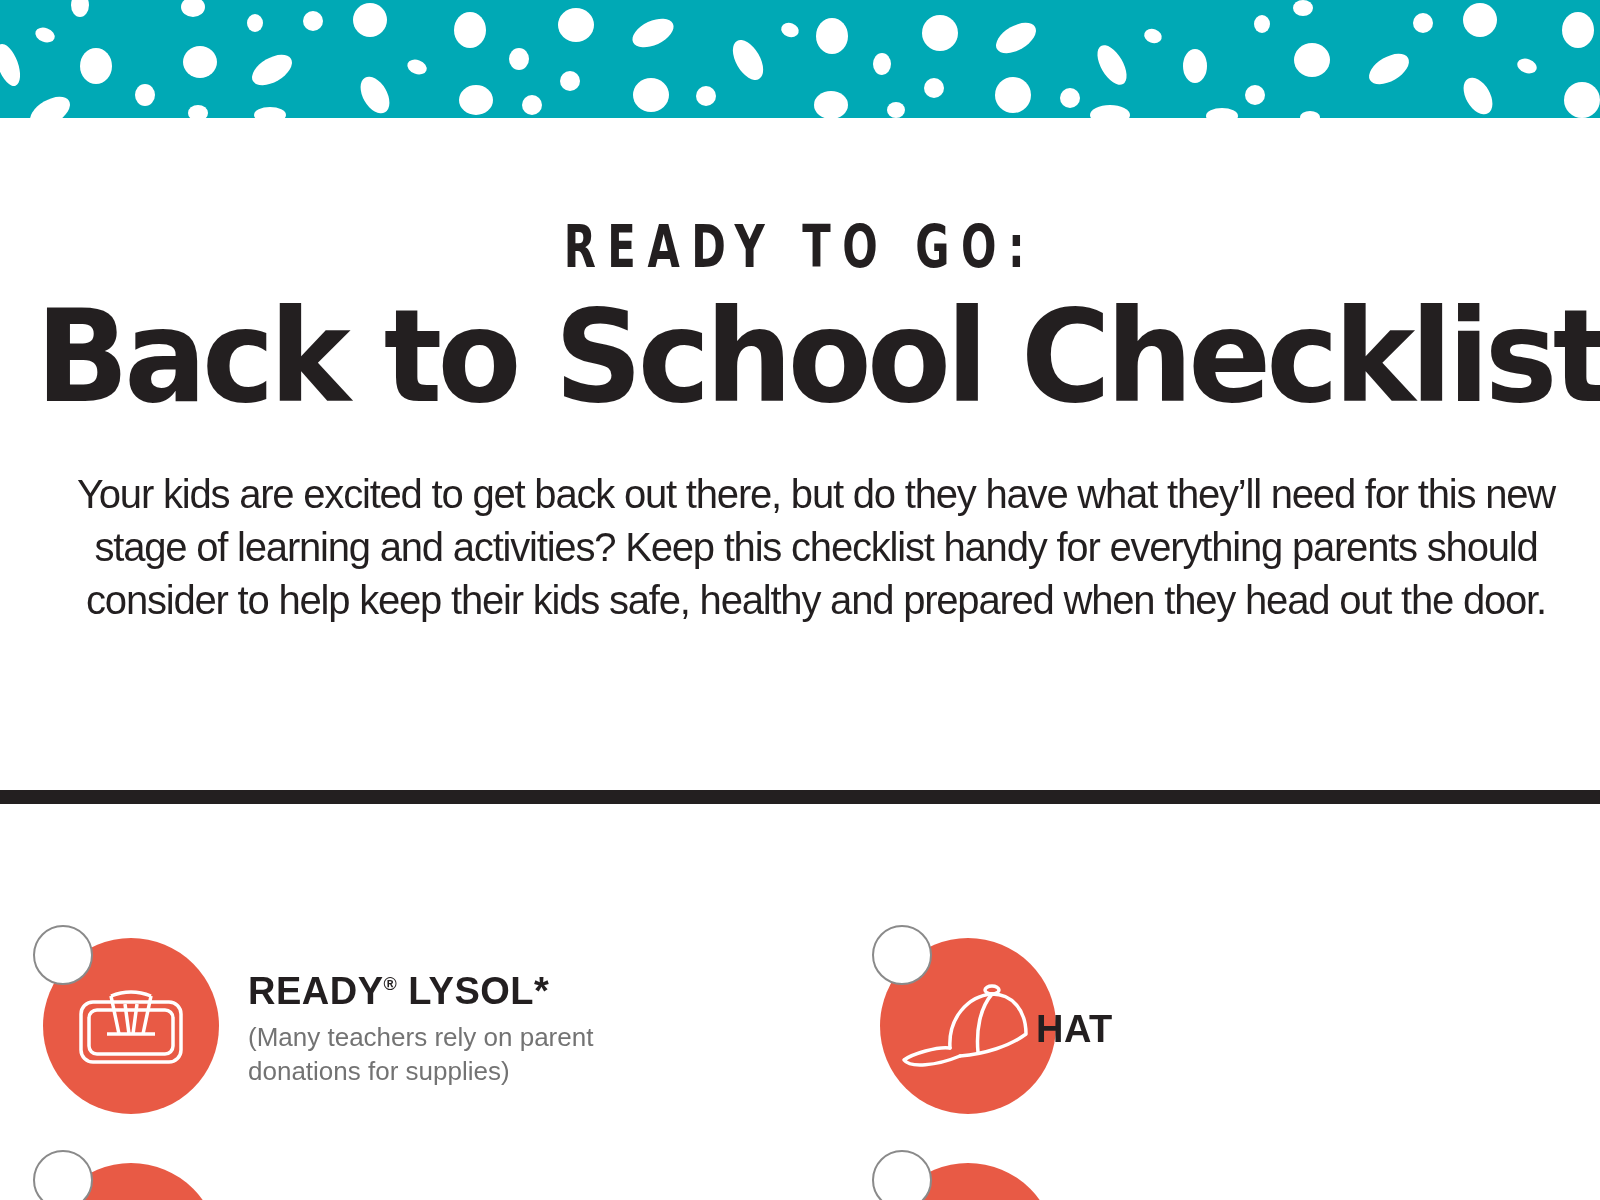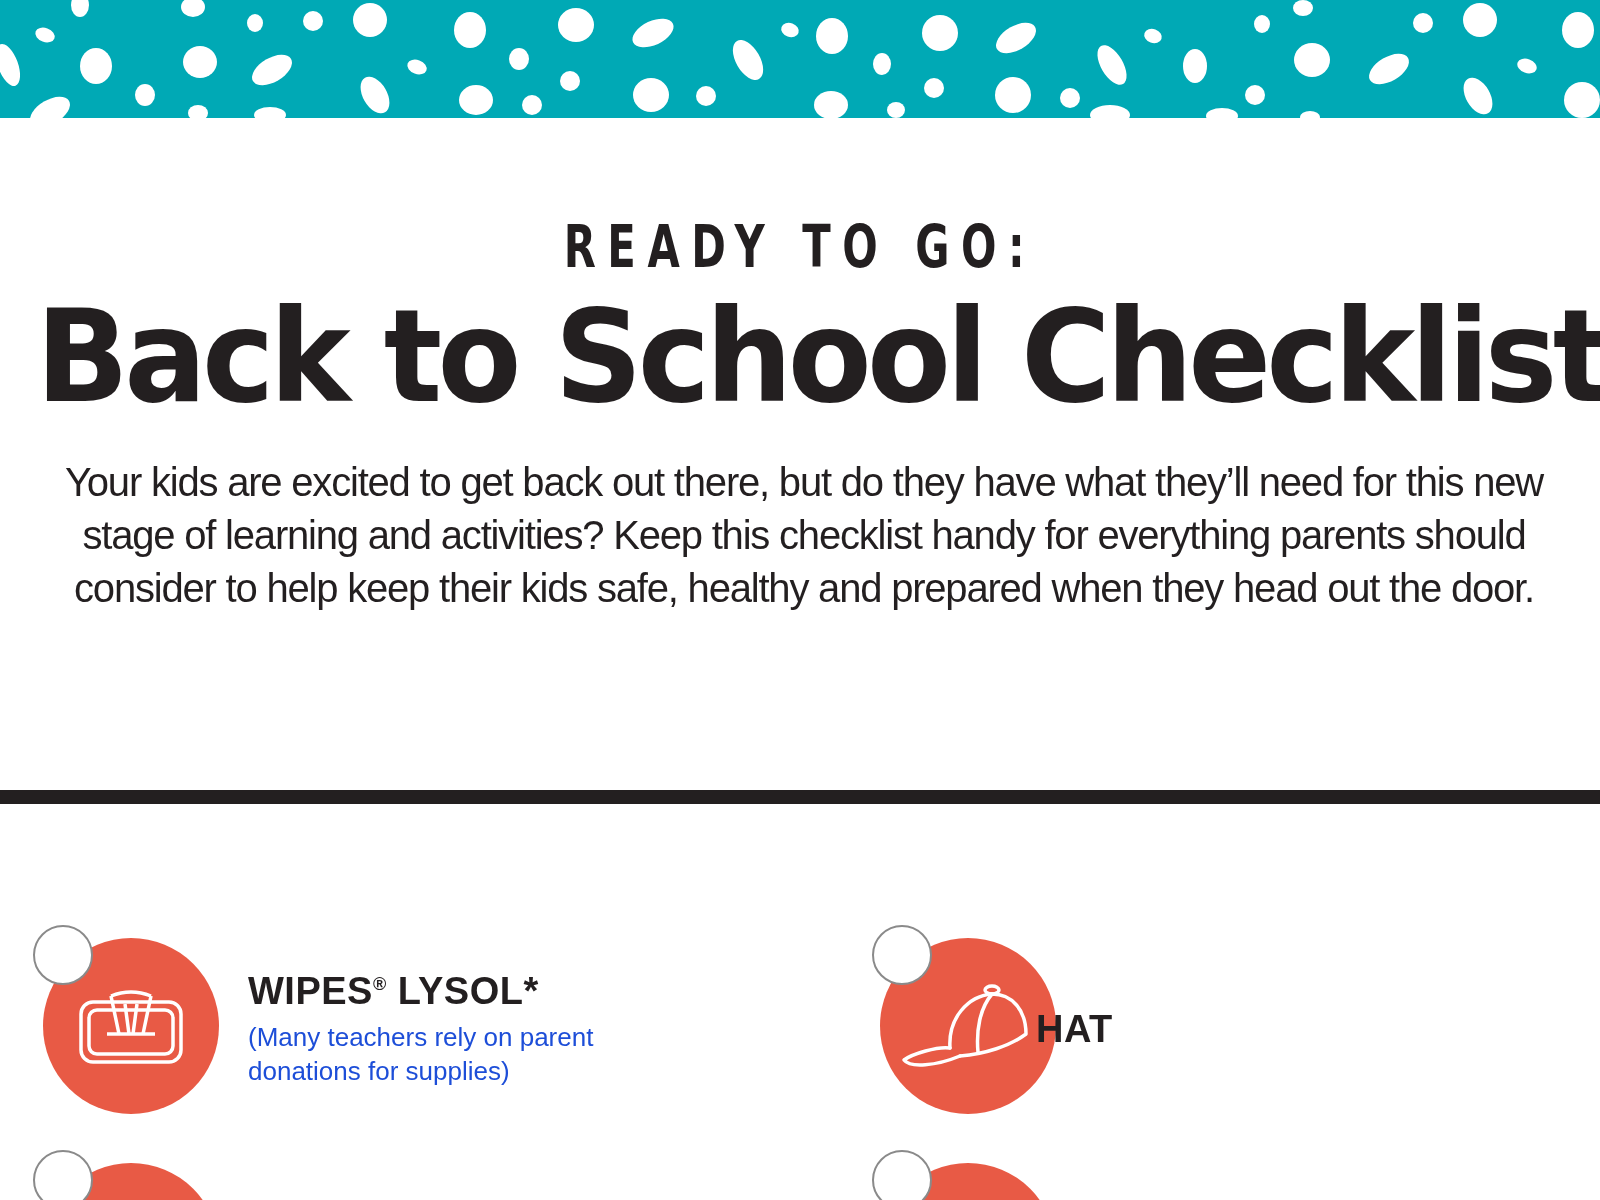--- a/index.html
+++ b/index.html
@@ -45,21 +45,21 @@
       background: #ffffff; border: 2px solid #8a8a8a; box-sizing: border-box;
     }
     .badge svg { position: absolute; left: 0; top: 0; }
     .item-title {
       position: absolute; font-family: "Liberation Sans", sans-serif; font-weight: bold;
       font-size: 38px; color: #231f20; white-space: nowrap; letter-spacing: 0.5px;
     }
     .item-title sup { font-size: 18px; vertical-align: 14px; }
     .item-note {
       position: absolute; font-family: "Liberation Sans", sans-serif;
-      font-size: 26px; line-height: 34px; color: #1d4ed8; width: 420px;
+      font-size: 26px; line-height: 34px; color: #737373; width: 420px;
     }
   </style>
 </head>
 <body>
 
 <div class="banner">
   <svg width="1600" height="118" viewBox="0 0 1600 118">
     <g fill="#ffffff">
       <ellipse cx="80" cy="5" rx="9" ry="12"></ellipse>
       <ellipse cx="193" cy="7" rx="12" ry="10"></ellipse>
@@ -113,39 +113,39 @@
       <ellipse cx="1527" cy="66" rx="10" ry="7" transform="rotate(20 1527 66)"></ellipse>
       <ellipse cx="1578" cy="30" rx="16" ry="18"></ellipse>
       <ellipse cx="1582" cy="100" rx="18" ry="18"></ellipse>
       <ellipse cx="1222" cy="116" rx="16" ry="8"></ellipse>
     </g>
   </svg>
 </div>
 
 <div class="eyebrow">READY TO GO:</div>
 <h1 class="title" style="margin:0;">Back to School Checklist</h1>
-<p class="intro" style="margin:4px;">Your kids are excited to get back out there, but do they have what they’ll need for this new stage of learning and activities? Keep this checklist handy for everything parents should consider to help keep their kids safe, healthy and prepared when they head out the door.</p>
+<p class="intro" style="margin:16px;">Your kids are excited to get back out there, but do they have what they’ll need for this new stage of learning and activities? Keep this checklist handy for everything parents should consider to help keep their kids safe, healthy and prepared when they head out the door.</p>
 
 <div class="divider"></div>
 
 <div class="item" style="left:0;top:0;">
   <div class="badge" style="left:43px;top:938px;">
     <svg width="176" height="176" viewBox="0 0 176 176">
       <g fill="none" stroke="#ffffff" stroke-width="3.5" stroke-linejoin="round">
         <rect x="38" y="64" width="100" height="60" rx="12"></rect>
         <rect x="46" y="72" width="84" height="44" rx="8"></rect>
         <path d="M68 58 L76 96 M100 96 L108 58 M68 58 Q88 50 108 58"></path>
         <path d="M82 66 L86 96 M94 66 L90 96"></path>
         <path d="M64 96 L112 96"></path>
       </g>
     </svg>
   </div>
   <div class="check" style="left:33px;top:925px;"></div>
   <div class="item-title" style="left:248px;top:970px;">
-    <span>WIPES</span><sup>®</sup><span> LYSOL*</span>
+    <span>READY</span><sup>®</sup><span> LYSOL*</span>
   </div>
   <div class="item-note" style="left:248px;top:1020px;">(Many teachers rely on parent donations for supplies)</div>
 </div>
 
 <div class="item" style="left:0;top:0;">
   <div class="badge" style="left:880px;top:938px;">
     <svg width="176" height="176" viewBox="0 0 176 176">
       <g fill="none" stroke="#ffffff" stroke-width="3.5" stroke-linejoin="round" stroke-linecap="round">
         <path d="M70 110 C68 80 88 58 112 56 C132 56 146 72 146 96 C130 108 105 116 80 118"></path>
         <path d="M112 56 C100 70 96 92 98 114"></path>

